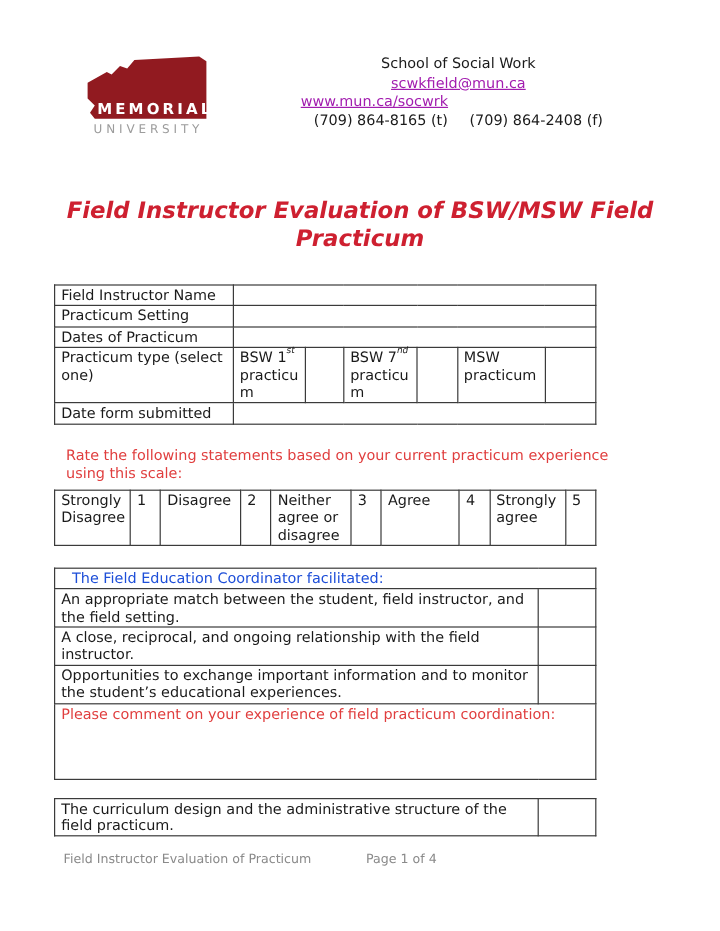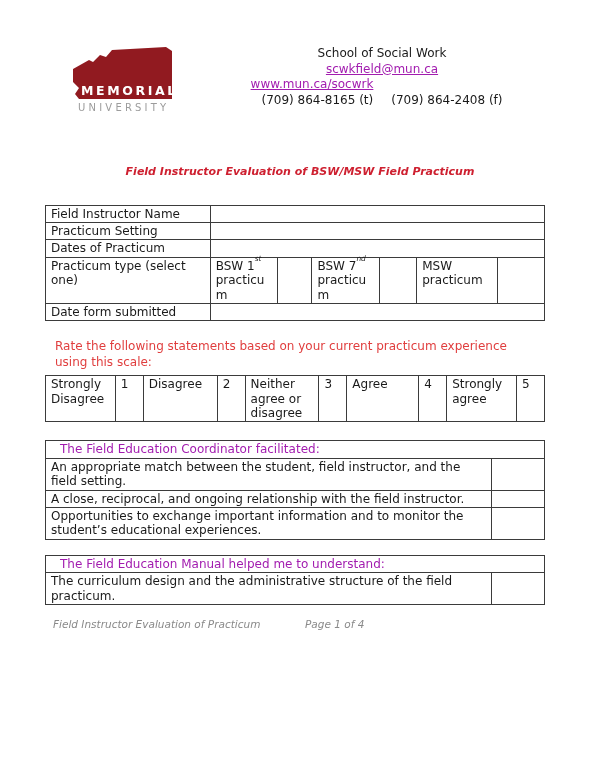--- a/index.html
+++ b/index.html
@@ -15,48 +15,48 @@
   .logo{margin-left:70px;width:106px;flex:none;}
   .addr{width:312px;margin-left:50px;text-align:center;line-height:15.5px;}
   .addr a{color:#a21caf;text-decoration:underline;cursor:pointer;}
   .gap-sm{display:inline-block;width:22px;}
   .gap-md{display:inline-block;width:18px;}
   .www-line{transform:translateX(-70px);}
 
   
   .title{
     margin-top:46px;text-align:center;
-    color:#CE2030;font-weight:bold;font-style:italic;font-size:11px;
-  }
-
-  
-  table{border-collapse:collapse;table-layout:fixed;width:500px;margin-left:45px;}
+    color:#CE2030;font-weight:bold;font-style:italic;font-size:19px;
+  }
+
+  
+  table{border-collapse:collapse;table-layout:fixed;width:452px;margin-left:45px;}
   td{border:1px solid #3b3b3b;padding:1px 5px;vertical-align:top;}
   table{border:1.5px solid #3b3b3b;}
 
   .info-table{margin-top:26px;}
   .opt-cell{overflow-wrap:break-word;word-wrap:break-word;}
   sup.ord{font-size:0.62em;position:relative;top:-0.45em;font-style:italic;}
 
   .instruction{
     margin:18px 45px 0 55px;width:486px;
     color:#E03E3E;line-height:15.5px;
   }
 
   .scale-table{margin-top:5px;}
 
   .stmt-table{margin-top:18px;}
-  .sec-head{color:#a21caf;padding-left:14px;}
+  .sec-head{color:#1d4ed8;padding-left:14px;}
   .comment-cell{height:60px;color:#E03E3E;}
   .manual-table{margin-top:15px;}
 
   
   .footer{
     display:flex;margin:13px 0 0 53px;width:500px;
-    color:#8a8a8a;font-style:italic;font-size:10.5px;line-height:13.5px;
+    color:#8a8a8a;font-size:10.5px;line-height:13.5px;
   }
   .footer-left{width:252px;flex:none;}
   .footer-date{padding-left:36px;}
   .footer-right{padding-top:0;}
 </style>
 </head>
 <body>
 
 <div class="page">
 
@@ -162,32 +162,34 @@
       <td></td>
     </tr>
     <tr>
       <td>A close, reciprocal, and ongoing relationship with the field instructor.</td>
       <td></td>
     </tr>
     <tr>
       <td>Opportunities to exchange important information and to monitor the student’s educational experiences.</td>
       <td></td>
     </tr>
+    <tr>
+      <td colspan="2" class="comment-cell">
+        <div>Please comment on your experience of field practicum coordination:</div>
+      </td>
+    </tr>
   </tbody>
     </table>
 
   <table class="manual-table">
     <colgroup>
         <col style="width:89.4%">
         <col style="width:10.6%">
       </colgroup>
     <tbody>
-        <tr>
-      <td colspan="2" class="sec-head">The Field Education Manual helped me to understand:</td>
-    </tr>
     <tr>
       <td>The curriculum design and the administrative structure of the field practicum.</td>
       <td></td>
     </tr>
   </tbody>
     </table>
 
   <div class="footer">
     <div class="footer-left">
       <div>Field Instructor Evaluation of Practicum</div>

